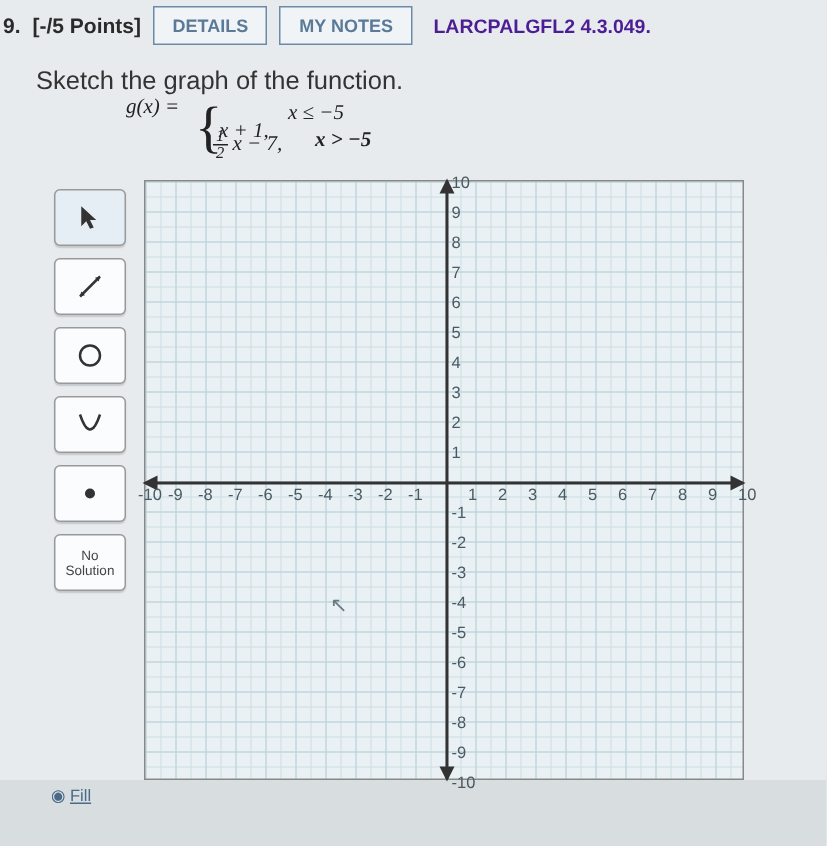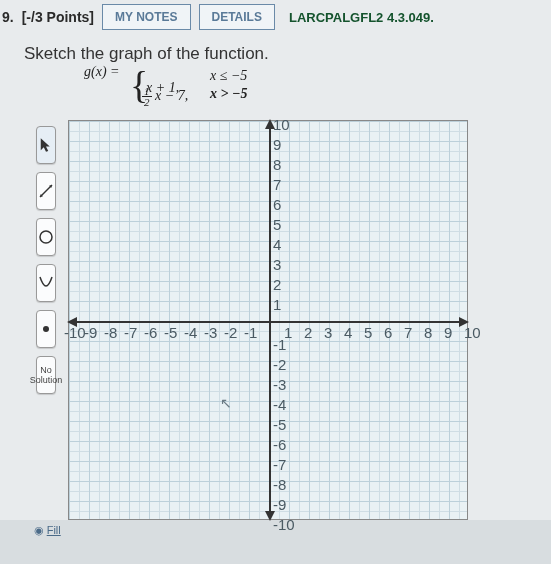--- a/index.html
+++ b/index.html
@@ -28,21 +28,21 @@
     background: #f0f4f7;
     color: #5a7a98;
     font-size: 12px;
     font-weight: bold;
     padding: 5px 12px;
     cursor: pointer;
   }
   .book-ref {
     font-weight: bold;
     font-size: 13px;
-    color: #14532d;
+    color: #4c1d95;
     margin-left: 6px;
   }
   .problem-area {
     background: #e8ebed;
     padding: 6px 24px 4px 24px;
   }
   .prompt {
     font-size: 17px;
     color: #333;
   }
@@ -63,40 +63,40 @@
   .brace {
     position: absolute;
     left: 106px;
     top: 2px;
     font-size: 38px;
     font-style: normal;
     line-height: 38px;
   }
   .eq-row1 { position: absolute; left: 122px; top: 16px; }
   .eq-row2 { position: absolute; left: 118px; top: 22px; }
-  .eq-cond1 { position: absolute; left: 186px; top: 4px; }
+  .eq-cond1 { position: absolute; left: 168px; top: 4px; }
   .eq-cond2 { position: absolute; left: 186px; top: 22px; font-weight: bold; }
   .frac { display: inline-block; text-align: center; vertical-align: middle; font-size: 11px; line-height: 10px; }
   .frac .num { display: block; border-bottom: 1px solid #222; padding: 0 2px; }
   .frac .den { display: block; padding: 0 2px; }
 
   .graph-container {
     display: flex;
     align-items: flex-start;
     background: #e8ebed;
     padding: 4px 2px 0 2px;
   }
   .toolbar {
     display: flex;
     flex-direction: column;
     gap: 8px;
     padding: 6px 6px 0 34px;
   }
   .tool-btn {
-    width: 20px;
+    width: 48px;
     height: 38px;
     border: 1px solid #999;
     background: #fbfcfd;
     border-radius: 4px;
     display: flex;
     align-items: center;
     justify-content: center;
     cursor: pointer;
     font-size: 10px;
     color: #444;
@@ -124,21 +124,21 @@
       #e9f1f4;
     position: relative;
   }
   .axis-x { position: absolute; left: 0; right: 0; top: 200px; height: 0; border-top: 2px solid #333; }
   .axis-y { position: absolute; top: 0; bottom: 0; left: 200px; width: 0; border-left: 2px solid #333; }
   .arrow { position: absolute; width: 0; height: 0; }
   .arrow.up { left: 196px; top: -2px; border-left: 5px solid transparent; border-right: 5px solid transparent; border-bottom: 10px solid #333; }
   .arrow.down { left: 196px; bottom: -2px; border-left: 5px solid transparent; border-right: 5px solid transparent; border-top: 10px solid #333; }
   .arrow.left { top: 196px; left: -2px; border-top: 5px solid transparent; border-bottom: 5px solid transparent; border-right: 10px solid #333; }
   .arrow.right { top: 196px; right: -2px; border-top: 5px solid transparent; border-bottom: 5px solid transparent; border-left: 10px solid #333; }
-  .tick-label { position: absolute; font-size: 15px; color: #4a5a63; }
+  .tick-label { position: absolute; font-size: 11px; color: #4a5a63; }
 
   .side-tools {
     padding: 6px 6px 0 6px;
     display: flex;
     flex-direction: column;
     gap: 6px;
     margin-top: 80px;
   }
   .side-btn {
     width: 36px;
@@ -169,23 +169,23 @@
     font-size: 14px;
     color: #6b7b85;
     pointer-events: none;
   }
 </style>
 </head>
 <body>
 
 <div class="header">
   <span class="question-label">9.</span>
-  <span class="question-label">[-/3 Points]</span>
+  <span class="question-label">[-/5 Points]</span>
+  <button class="header-btn">DETAILS</button>
   <button class="header-btn">MY NOTES</button>
-  <button class="header-btn">DETAILS</button>
   <span class="book-ref">LARCPALGFL2 4.3.049.</span>
 </div>
 
 <div class="problem-area">
   <div class="prompt">Sketch the graph of the function.</div>
   <div class="equation">
     <span class="eq-left">g(x) = </span>
     <span class="brace">{</span>
     <span class="eq-row1">x + 1,</span>
     <span class="eq-cond1">x ≤ −5</span>

